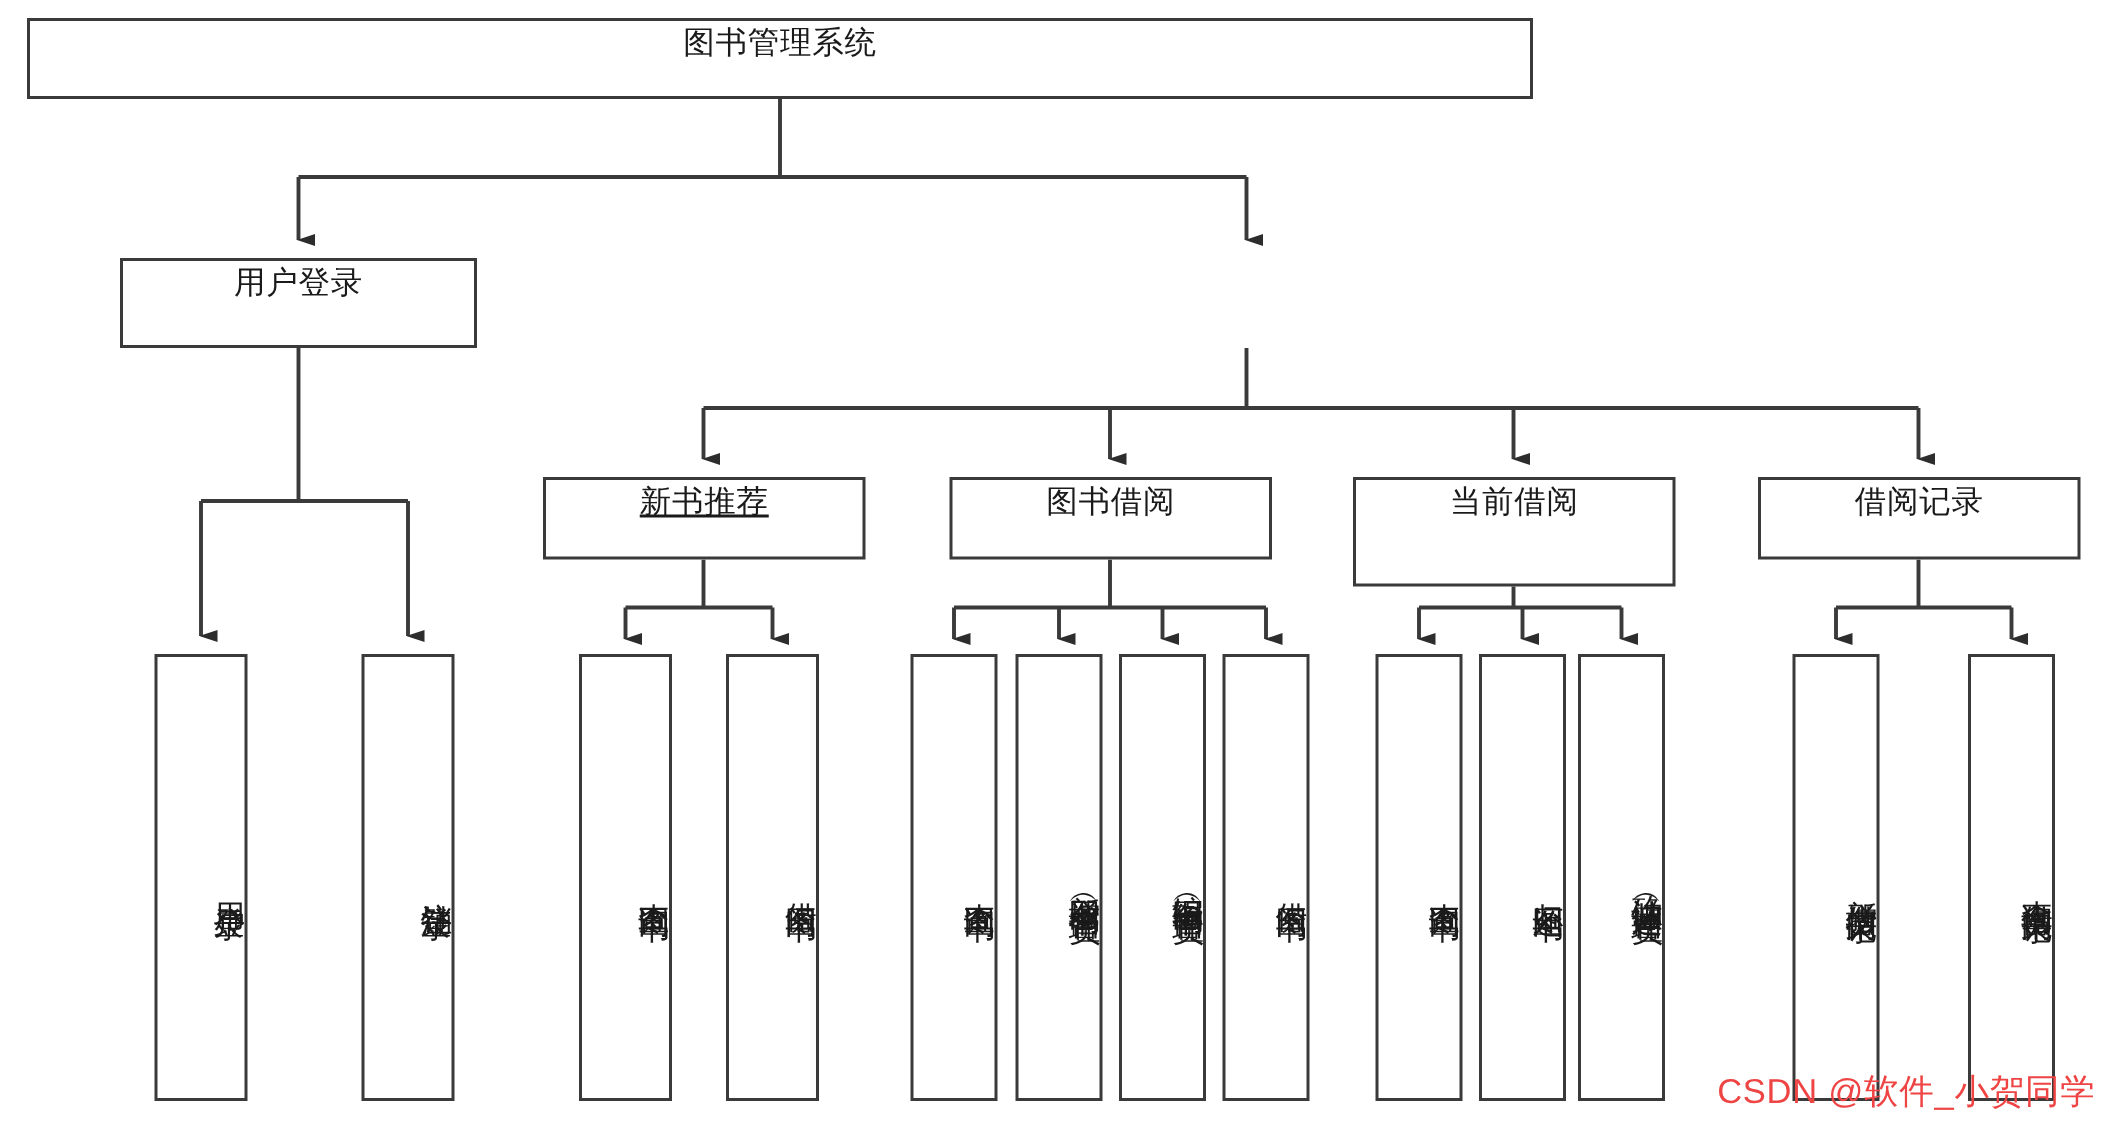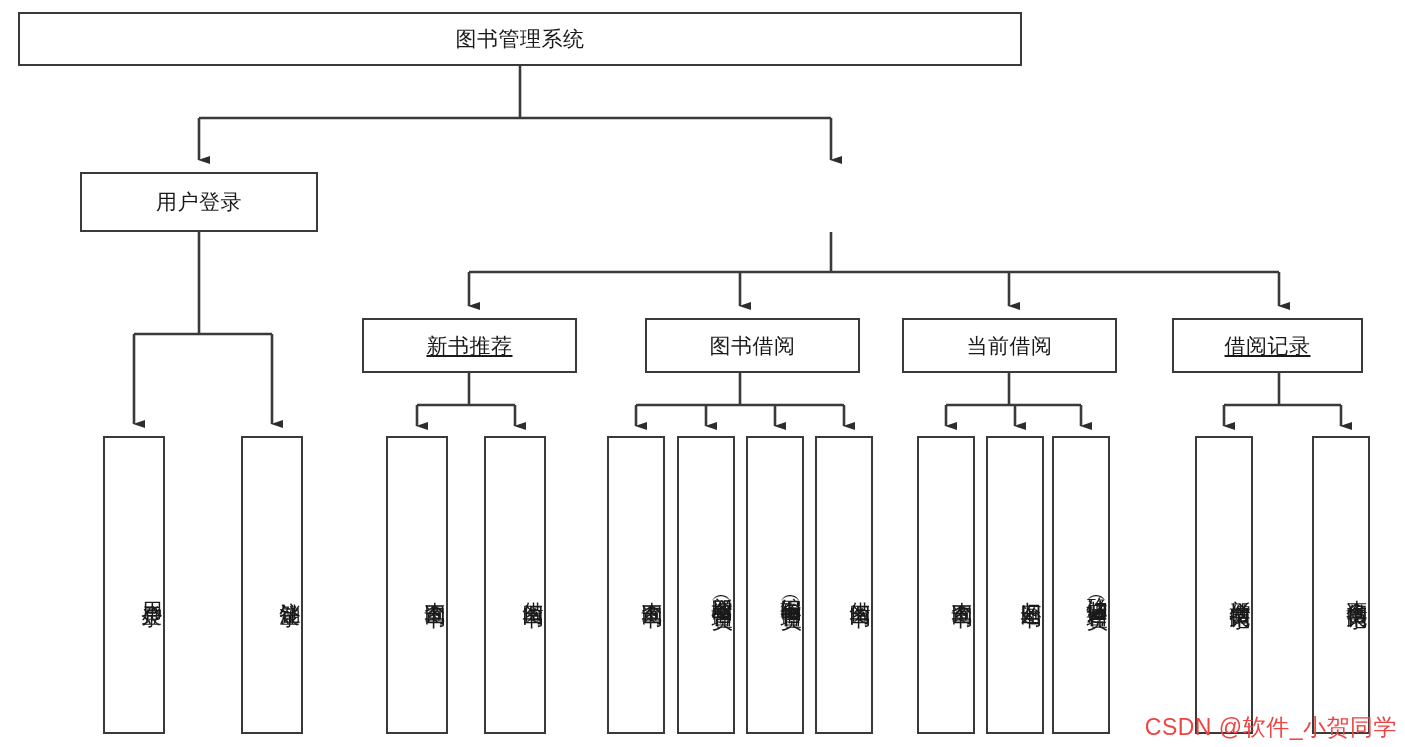--- a/index.html
+++ b/index.html
@@ -24,21 +24,21 @@
     width: 1405px;
     height: 747px;
     pointer-events: none;
   }
   .node {
     position: absolute;
     box-sizing: border-box;
     border: 2px solid #3a3a3a;
     background: #ffffff;
     display: flex;
-    align-items: center;
+    align-items: flex-start;
     justify-content: center;
     color: #1a1a1a;
   }
   .node.horizontal {
     font-size: 21px;
     letter-spacing: 0.5px;
   }
   .node.vertical {
     writing-mode: vertical-rl;
     text-orientation: upright;
@@ -124,27 +124,27 @@
   </div>
 
   <div class="node horizontal" style="left:80px; top:172px; width:238px; height:60px;">
     <span>用户登录</span>
   </div>
 
 
   <div class="node horizontal" style="left:362px; top:318px; width:215px; height:55px;text-decoration:underline;">
     <span>新书推荐</span>
   </div>
-  <div class="node horizontal" style="left:633px; top:318px; width:215px; height:55px;margin-left:12px;">
+  <div class="node horizontal" style="left:633px; top:318px; width:215px; height:55px;">
     <span>图书借阅</span>
   </div>
-  <div class="node horizontal" style="left:902px; top:318px; width:215px; height:55px;">
+  <div class="node horizontal" style="left:902px; top:318px; width:215px; height:73px;">
     <span>当前借阅</span>
   </div>
-  <div class="node horizontal" style="left:1172px; top:318px; width:191px; height:55px;text-decoration:underline;">
+  <div class="node horizontal" style="left:1172px; top:318px; width:215px; height:55px;">
     <span>借阅记录</span>
   </div>
 
   <div class="node vertical" style="left:103px; top:436px; width:62px; height:298px;">
     <span class="vtext">用户登录</span>
   </div>
   <div class="node vertical" style="left:241px; top:436px; width:62px; height:298px;">
     <span class="vtext">注销登录</span>
   </div>
 

